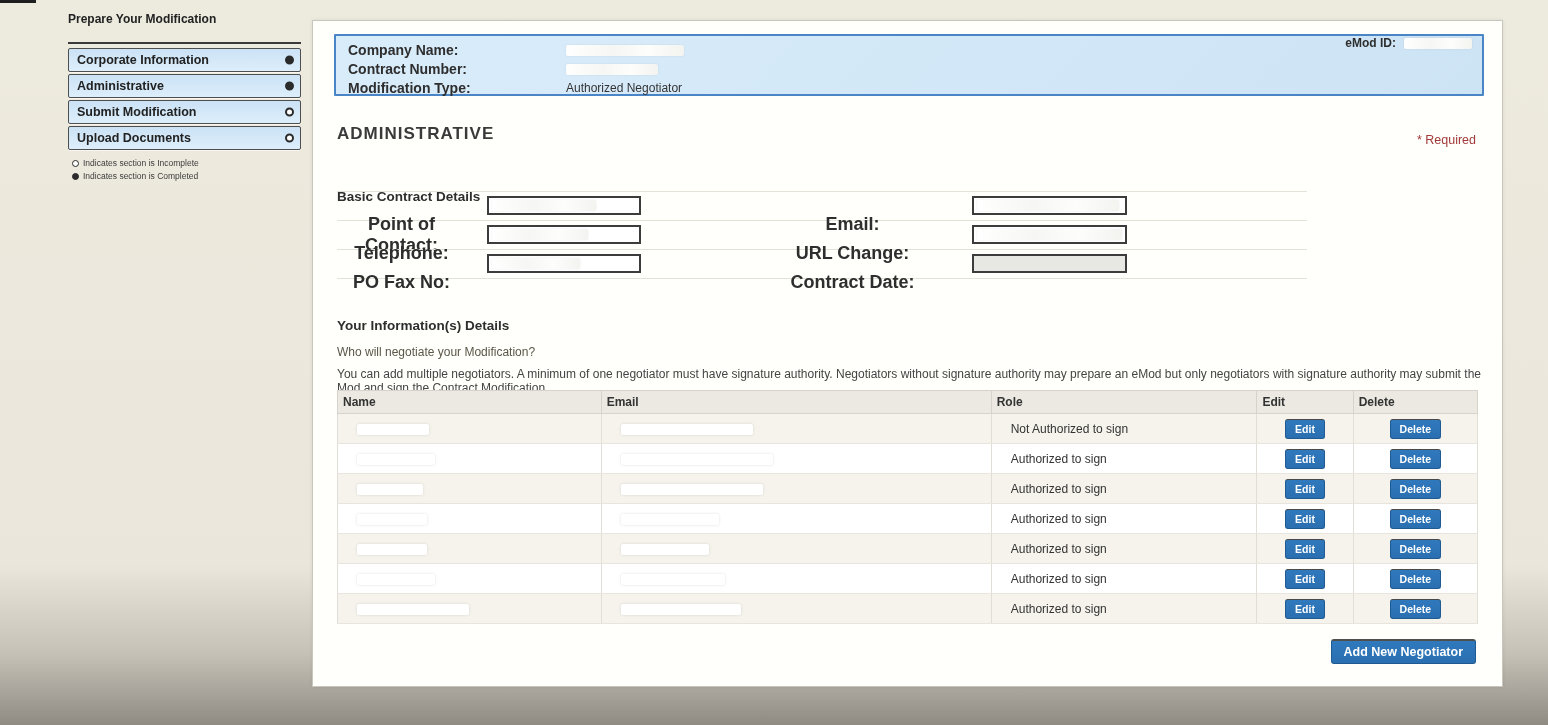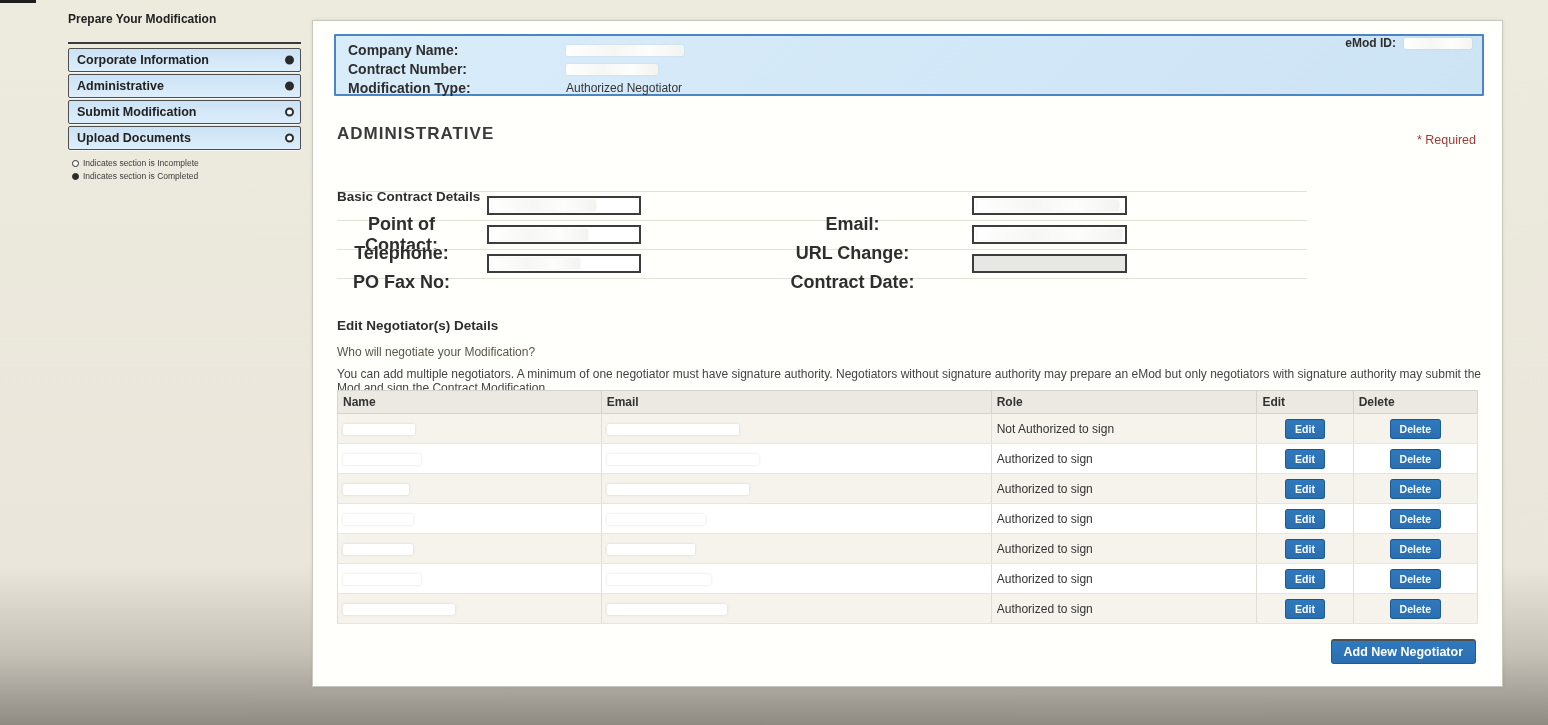--- a/index.html
+++ b/index.html
@@ -65,21 +65,21 @@
   .input-box.right { left:635px; width:155px; }
   .input-box.empty { background:#e7e7e4; }
 
   
   .neg-heading { position:absolute; left:24px; top:297px; font-size:13.5px; font-weight:bold; color:#2e2e2e; }
   .neg-question { position:absolute; left:24px; top:324px; font-size:12px; color:#5a5648; }
   .neg-description { position:absolute; left:24px; top:346px; width:1145px; font-size:12px; color:#444; }
 
   .neg-table { position:absolute; left:24px; top:369px; width:1141px; border:1px solid #d0cec6; border-collapse:collapse; }
   .neg-table th { background:#ebe9e2; border:1px solid #d5d3cb; font-size:12px; font-weight:600; color:#333; text-align:left; padding:4px 5px; height:21px; }
-  .neg-table td { border-left:1px solid #e0ded6; border-right:1px solid #e0ded6; border-bottom:1px solid #e7e5dd; font-size:12px; color:#333; padding:4px 5px; height:30px; vertical-align:middle; }
+  .neg-table td { border-left:1px solid #e0ded6; border-right:1px solid #e0ded6; border-bottom:1px solid #e7e5dd; font-size:12px; color:#333; padding:4px 19px; height:30px; vertical-align:middle; }
   .neg-table tr.odd td { background:#f5f3ec; }
   .neg-table tr.even td { background:#ffffff; }
   .col-name { width:263px; } .col-email { width:389px; } .col-role { width:265px; } .col-edit { width:96px; } .col-delete { width:124px; }
   td.cell-edit, td.cell-delete { text-align:center; }
   .cell-redact { background:#ffffff; box-shadow:0 0 3px rgba(0,0,0,0.12); }
 
   .btn-blue {
     display:inline-block; background:linear-gradient(to bottom,#3079bd,#2a6fb0); color:#fff;
     font-size:10.5px; font-weight:bold; border:1px solid #1f5a92; border-top-color:#4a4a4a;
     border-radius:3px; padding:3px 9px; cursor:pointer; font-family:"Liberation Sans", sans-serif;
@@ -176,21 +176,21 @@
     <div class="form-row">
       <span class="form-label left">PO Fax No:</span>
       <div class="input-box left">
           <span class="redact" style="width: 88px;"></span>
         </div>
       <span class="form-label right">Contract Date:</span>
       <div class="input-box right empty"></div>
     </div>
   </div>
 
-  <div class="neg-heading">Edit Negotiator(s) Details</div>
+  <div class="neg-heading">Your Information(s) Details</div>
   <div class="neg-question">Who will negotiate your Modification?</div>
   <div class="neg-description">You can add multiple negotiators. A minimum of one negotiator must have signature authority. Negotiators without signature authority may prepare an eMod but only negotiators with signature authority may submit the Mod and sign the Contract Modification.</div>
 
   <table class="neg-table">
     <thead>
       <tr>
         <th class="col-name">Name</th>
         <th class="col-email">Email</th>
         <th class="col-role">Role</th>
         <th class="col-edit">Edit</th>

